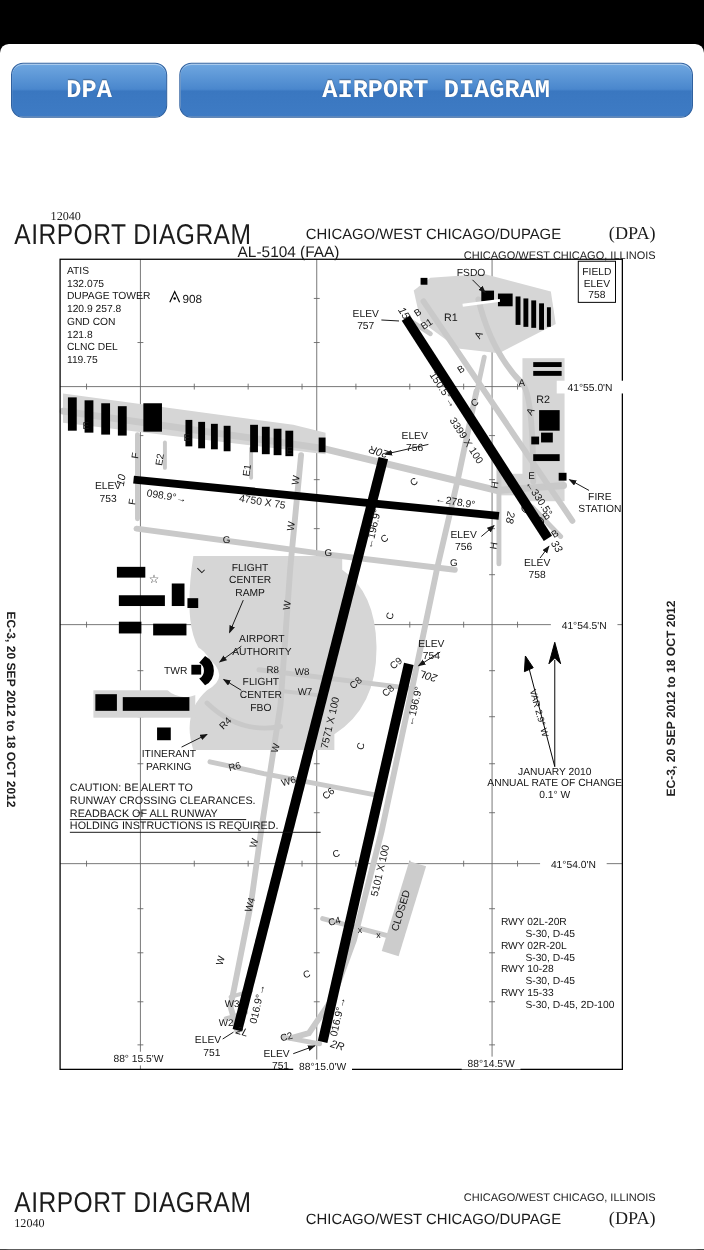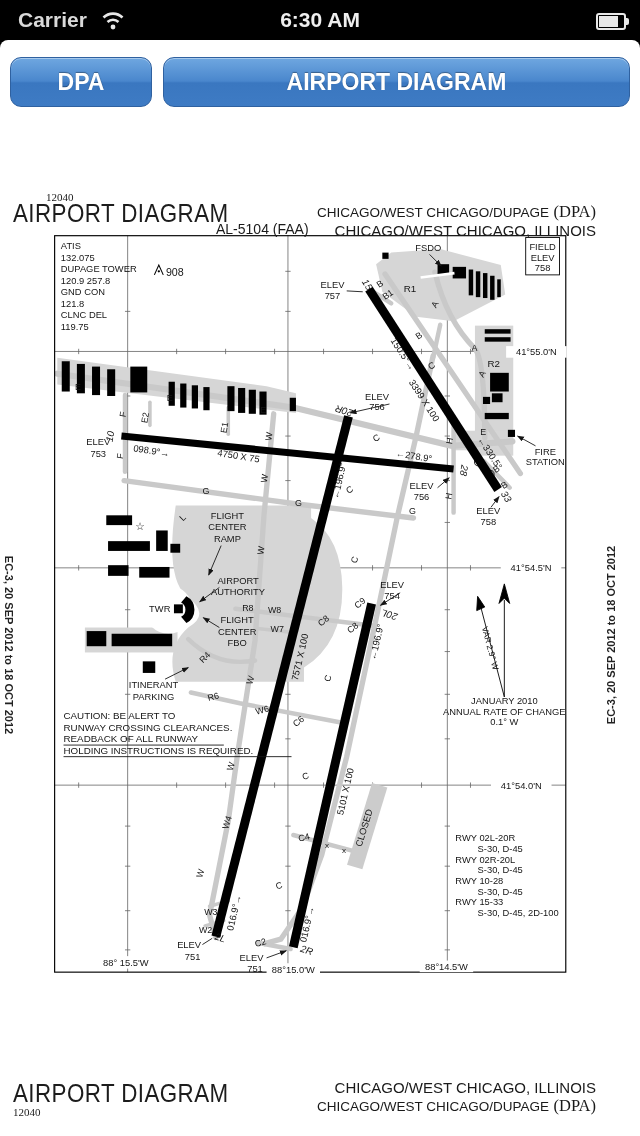--- a/index.html
+++ b/index.html
@@ -10,55 +10,42 @@
   .carrier{position:absolute;left:18px;top:0;line-height:40px;font-size:21px;font-weight:bold;color:#d9d9d9;}
   .wifi{position:absolute;left:99px;top:10px;}
   .time{position:absolute;left:0;right:0;top:0;text-align:center;line-height:40px;font-size:21px;font-weight:bold;color:#efefef;}
   .battery{position:absolute;right:14px;top:13px;width:26px;height:13px;border:2px solid #e8e8e8;border-radius:3px;}
   .bfill{position:absolute;left:1px;top:1px;bottom:1px;width:19px;background:#e8e8e8;}
   .bnub{position:absolute;right:-5px;top:3px;width:3px;height:7px;background:#e8e8e8;border-radius:0 2px 2px 0;}
   
   .sheet{position:absolute;left:0;top:40px;width:640px;height:1096px;background:#fff;border-radius:8px;}
   .btn{position:absolute;top:17px;height:50px;border:1px solid #2f61a0;border-radius:11px;
        background:linear-gradient(#6fa7e0,#4a87cd 48%,#3a77c0 52%,#3e7bc4);
-       color:#fff;font-family:Liberation Sans, sans-serif;font-size:23px;font-weight:bold;
+       color:#fff;font-family:Liberation Mono, monospace;font-size:23px;font-weight:bold;
        text-shadow:0 -1px 1px rgba(0,0,0,.35);box-shadow:inset 0 1px 0 rgba(255,255,255,.4);cursor:pointer;}
   .btn-back{left:10px;width:142px;}
   .btn-title{left:163px;width:467px;}
   
   .plate{position:absolute;left:0;top:120px;width:640px;height:976px;background:#fff;color:#1a1a1a;}
   .abs{position:absolute;white-space:nowrap;}
   .big-title{font-size:26px;letter-spacing:.5px;transform:scaleX(.86);transform-origin:left top;display:inline-block;color:#1c1c1c;}
   .tiny{font-size:11px;font-family:Liberation Serif, serif;}
   .al{font-size:14px;}
   .hdr-right{right:44px;text-align:right;line-height:18px;}
   .city{font-size:13.5px;margin-top:43px;}
-  .code{font-family:"Liberation Serif",serif;font-size:16.5px;}
-  .state{font-size:15px;text-align:right;}
+  .code{font-family:"Liberation Serif",serif;font-size:16.5px;margin-left:39px;}
+  .state{font-size:10px;text-align:right;}
   .side-text{font-size:11px;font-weight:bold;color:#222;}
   #map text{fill:#151515;}
 </style>
 </head>
 <body>
 
 <div class="screen">
 
-  <div class="status-bar">
-    <span class="carrier">Carrier</span>
-    <svg class="wifi" width="28" height="20" viewBox="0 0 28 20">
-      <circle cx="14" cy="17" r="2.4" fill="#e8e8e8"></circle>
-      <path d="M8.5,12 A8,8 0 0 1 19.5,12" stroke="#e8e8e8" stroke-width="2.6" fill="none"></path>
-      <path d="M4.5,7.5 A13.5,13.5 0 0 1 23.5,7.5" stroke="#e8e8e8" stroke-width="2.6" fill="none"></path>
-    </svg>
-    <span class="time">6:30 AM</span>
-    <div class="battery">
-      <div class="bfill"></div>
-      <div class="bnub"></div>
-    </div>
-  </div>
 
   <div class="sheet">
 
     <div>
       <button class="btn btn-back">DPA</button>
       <button class="btn btn-title">AIRPORT DIAGRAM</button>
     </div>
 
     <div class="plate">
 

